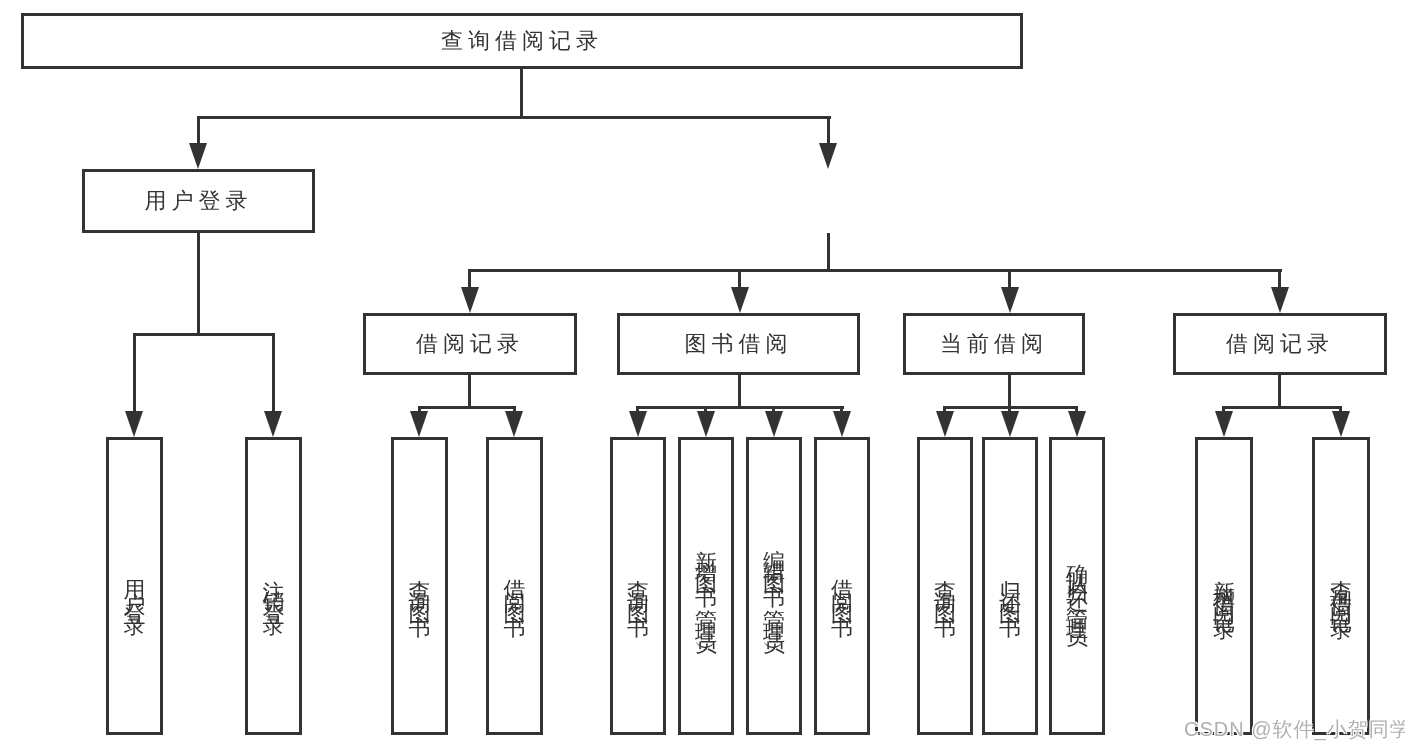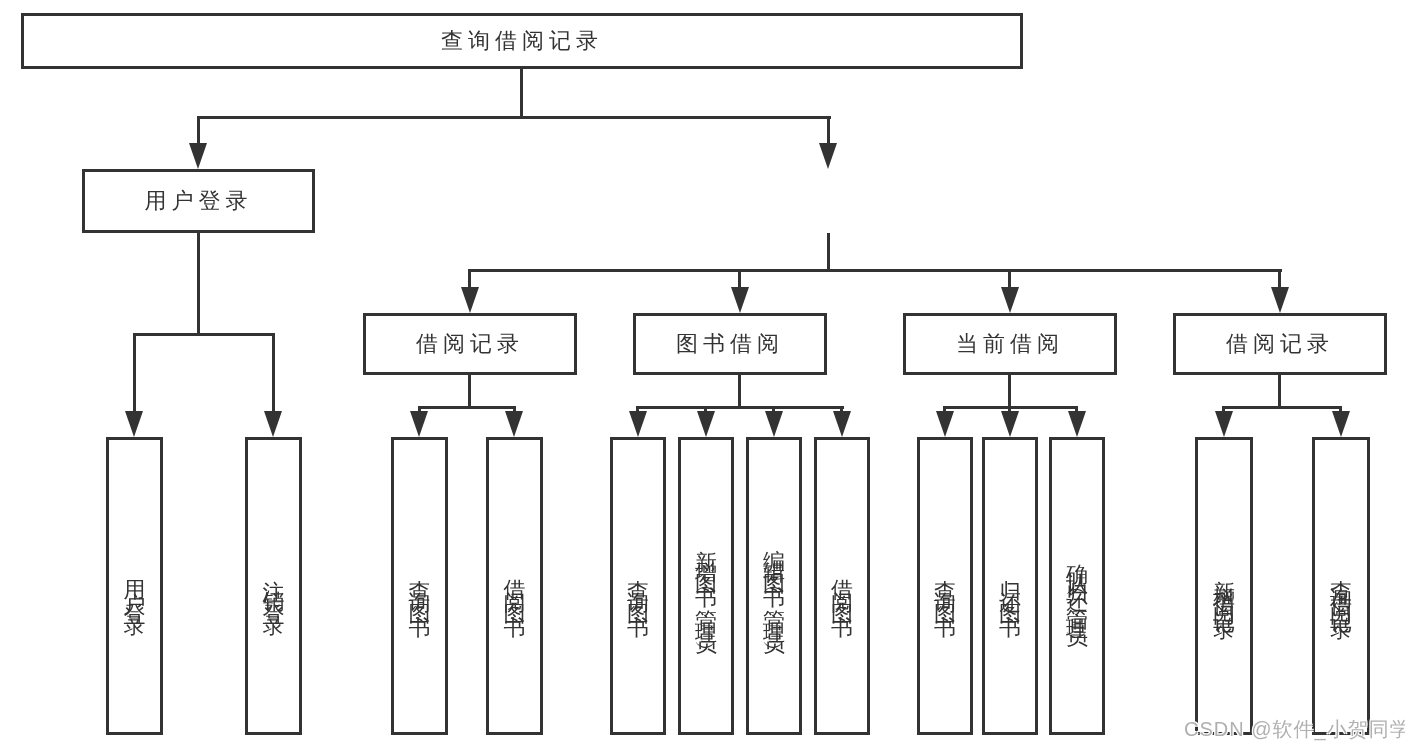--- a/index.html
+++ b/index.html
@@ -53,24 +53,24 @@
     <span class="lbl">查询借阅记录</span>
   </div>
 
   <div class="box" style="left:82px;top:169px;width:233px;height:64px">
     <span class="lbl">用户登录</span>
   </div>
 
   <div class="box" style="left:363px;top:313px;width:214px;height:62px">
     <span class="lbl">借阅记录</span>
   </div>
-  <div class="box" style="left:633px;top:313px;width:194px;height:62px">
+  <div class="box" style="left:617px;top:313px;width:243px;height:62px">
     <span class="lbl">图书借阅</span>
   </div>
-  <div class="box" style="left:903px;top:313px;width:214px;height:62px">
+  <div class="box" style="left:903px;top:313px;width:182px;height:62px">
     <span class="lbl">当前借阅</span>
   </div>
   <div class="box" style="left:1173px;top:313px;width:214px;height:62px">
     <span class="lbl">借阅记录</span>
   </div>
 
   <div class="leaf" style="left:106px;width:57px">
     <span class="vlbl ls12">用户登录</span>
   </div>
   <div class="leaf" style="left:245px;width:57px">

